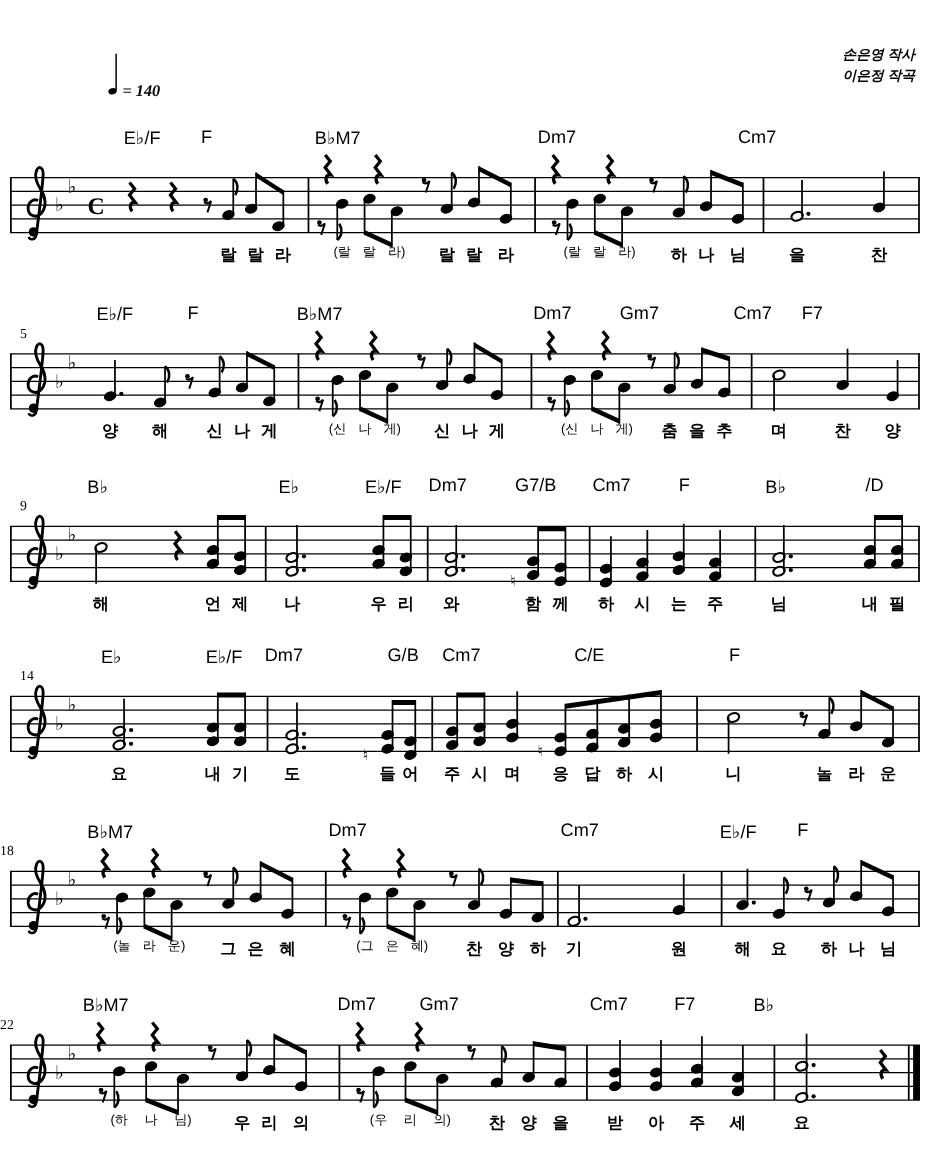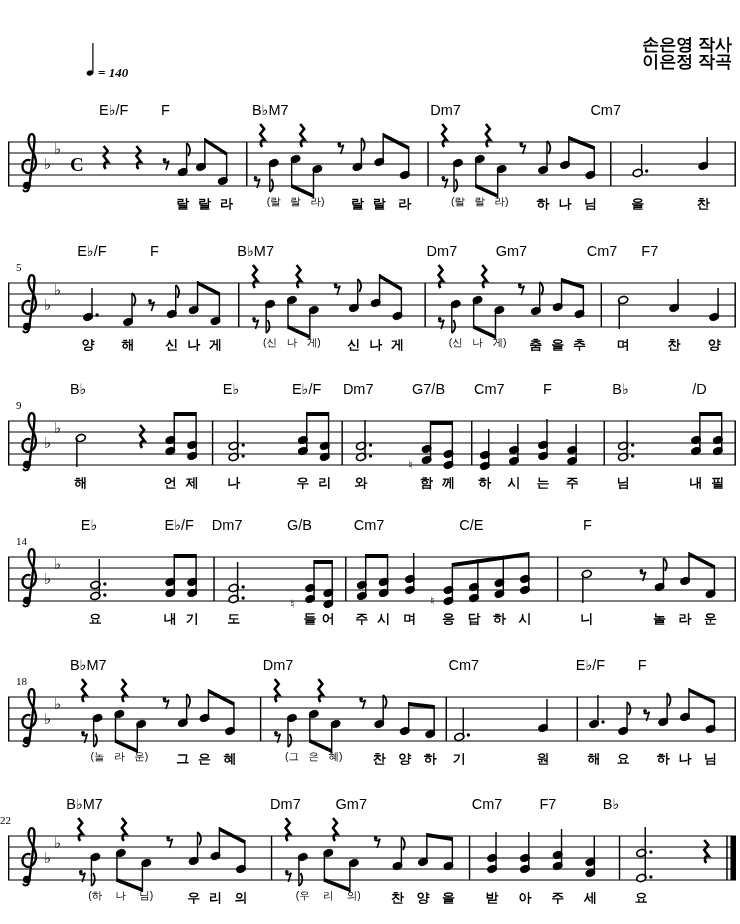--- a/index.html
+++ b/index.html
@@ -1,21 +1,21 @@
 <!DOCTYPE html>
 <html><head>
 <meta charset="utf-8">
 <style>
   html,body{margin:0;padding:0;background:#e8e8e8;}
   .page{position:relative;width:740px;height:924px;background:#ffffff;
         font-family:"Liberation Sans",sans-serif;color:#000;overflow:hidden;}
   .title{position:absolute;top:4px;left:0;width:100%;text-align:center;
          font-size:29px;font-weight:bold;letter-spacing:3px;}
   .credits{position:absolute;top:36px;right:8px;text-align:left;
-           font-size:17px;font-weight:600;line-height:17px;}
+           font-size:11px;font-weight:600;line-height:17px;font-style:italic;}
   .tempo{position:absolute;left:84px;top:40px;}
   .tempo text{font-family:"Liberation Serif",serif;font-style:italic;font-weight:bold;font-size:13px;}
   .chord{position:absolute;font-size:14.5px;font-weight:500;white-space:nowrap;}
   .lyr{position:absolute;font-size:13px;font-weight:600;transform:translateX(-50%);white-space:nowrap;}
   .lyr.small{font-size:10.5px;font-weight:500;}
   .mnum{position:absolute;font-family:"Liberation Serif",serif;font-size:11px;}
   svg.staff{position:absolute;overflow:visible;}
 </style>
 </head>
 <body>
@@ -356,21 +356,21 @@
           <ellipse cx="709.8" cy="19" rx="4.7" ry="3.4" transform="rotate(-18 709.8 19)" fill="#000" stroke="#000" stroke-width="0.8"></ellipse>
           <ellipse cx="709.8" cy="30" rx="4.7" ry="3.4" transform="rotate(-18 709.8 30)" fill="#000" stroke="#000" stroke-width="0.8"></ellipse>
           <line x1="691.86" y1="30" x2="691.86" y2="-9" stroke="#000" stroke-width="1.4"></line>
           <line x1="713.6999999999999" y1="30" x2="713.6999999999999" y2="-9" stroke="#000" stroke-width="1.4"></line>
           <polygon points="691.86,-9 713.6999999999999,-9 713.6999999999999,-5 691.86,-5" fill="#000"></polygon>
         </g>
       </svg>
       <div class="chord" style="left: 80.8px; top: 517px;">E♭</div>
       <div class="chord" style="left: 164.52px; top: 517px;">E♭/F</div>
       <div class="chord" style="left: 211.84px; top: 517px;">Dm7</div>
-      <div class="chord" style="left: 287px; top: 517px;">G/B</div>
+      <div class="chord" style="left: 310px; top: 517px;">G/B</div>
       <div class="chord" style="left: 353.8px; top: 517px;">Cm7</div>
       <div class="chord" style="left: 459.36px; top: 517px;">C/E</div>
       <div class="chord" style="left: 583.12px; top: 517px;">F</div>
       <div class="mnum" style="left: 16px; top: 535px; text-align: center;">14</div>
       <div class="lyr" style="left: 95.36px; top: 610px;">요</div>
       <div class="lyr" style="left: 170.344px; top: 610px;">내</div>
       <div class="lyr" style="left: 192.184px; top: 610px;">기</div>
       <div class="lyr" style="left: 233.68px; top: 610px;">도</div>
       <div class="lyr" style="left: 310.12px; top: 610px;">들</div>
       <div class="lyr" style="left: 328.32px; top: 610px;">어</div>
@@ -465,21 +465,21 @@
           <line x1="680.9399999999999" y1="24" x2="680.9399999999999" y2="-5" stroke="#000" stroke-width="1.4"></line>
           <line x1="706.42" y1="37" x2="706.42" y2="8" stroke="#000" stroke-width="1.4"></line>
           <polygon points="680.9399999999999,-5 706.42,8 706.42,12 680.9399999999999,-1" fill="#000"></polygon>
         </g>
       </svg>
       <div class="chord" style="left: 69.88px; top: 657px;">B♭M7</div>
       <div class="chord" style="left: 262.8px; top: 657px;">Dm7</div>
       <div class="chord" style="left: 448.44px; top: 657px;">Cm7</div>
       <div class="chord" style="left: 575.84px; top: 657px;">E♭/F</div>
       <div class="chord" style="left: 637.72px; top: 657px;">F</div>
-      <div class="mnum" style="left: 16px; top: 675px;">18</div>
+      <div class="mnum" style="left: 0; top: 675px;">18</div>
       <div class="lyr small" style="left: 97.544px; top: 750px;">(놀</div>
       <div class="lyr small" style="left: 119.384px; top: 750px;">라</div>
       <div class="lyr small" style="left: 141.224px; top: 750px;">운)</div>
       <div class="lyr" style="left: 182.72px; top: 750px;">그</div>
       <div class="lyr" style="left: 204.56px; top: 750px;">은</div>
       <div class="lyr" style="left: 230.04px; top: 750px;">혜</div>
       <div class="lyr small" style="left: 291.92px; top: 750px;">(그</div>
       <div class="lyr small" style="left: 313.76px; top: 750px;">은</div>
       <div class="lyr small" style="left: 335.6px; top: 750px;">혜)</div>
       <div class="lyr" style="left: 379.28px; top: 750px;">찬</div>

